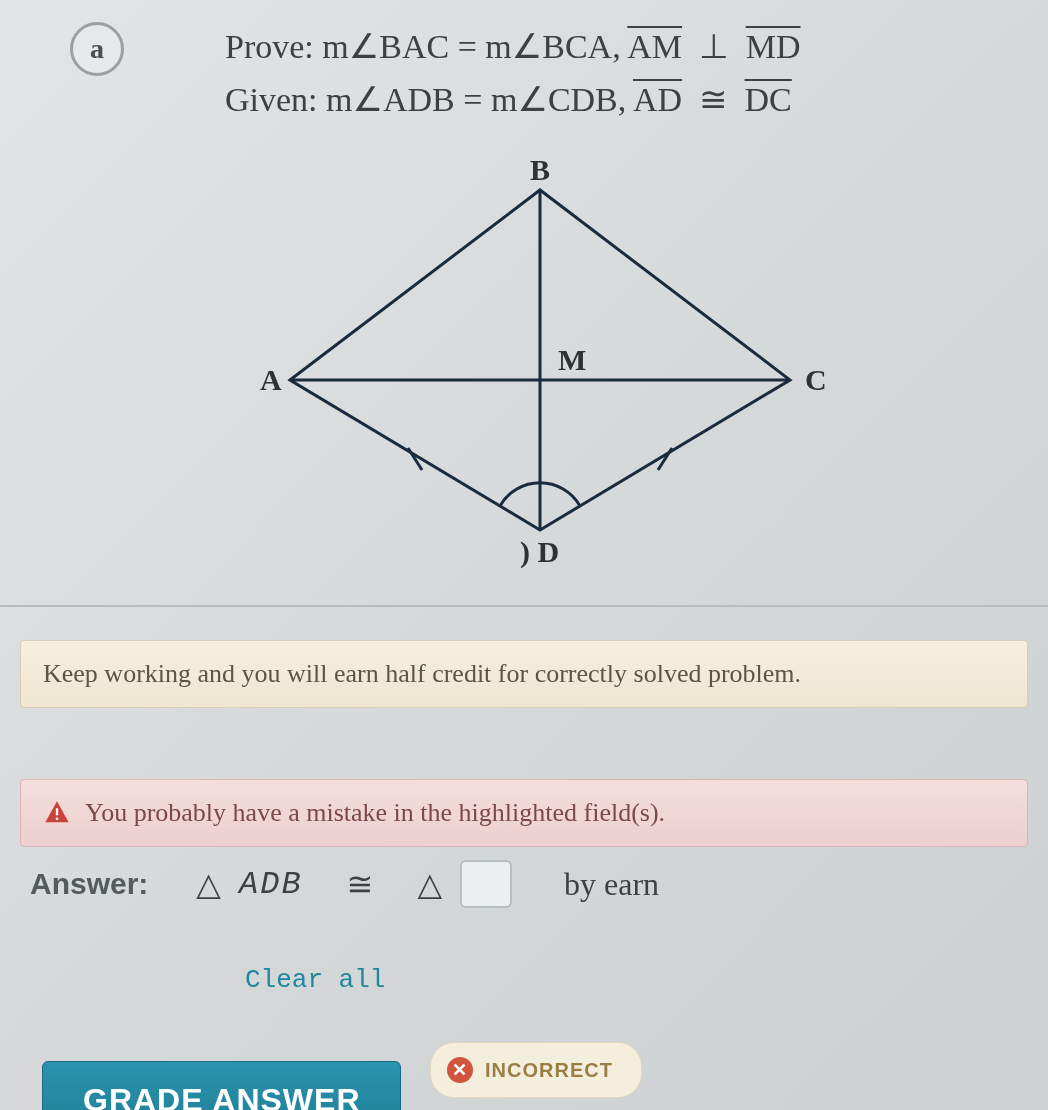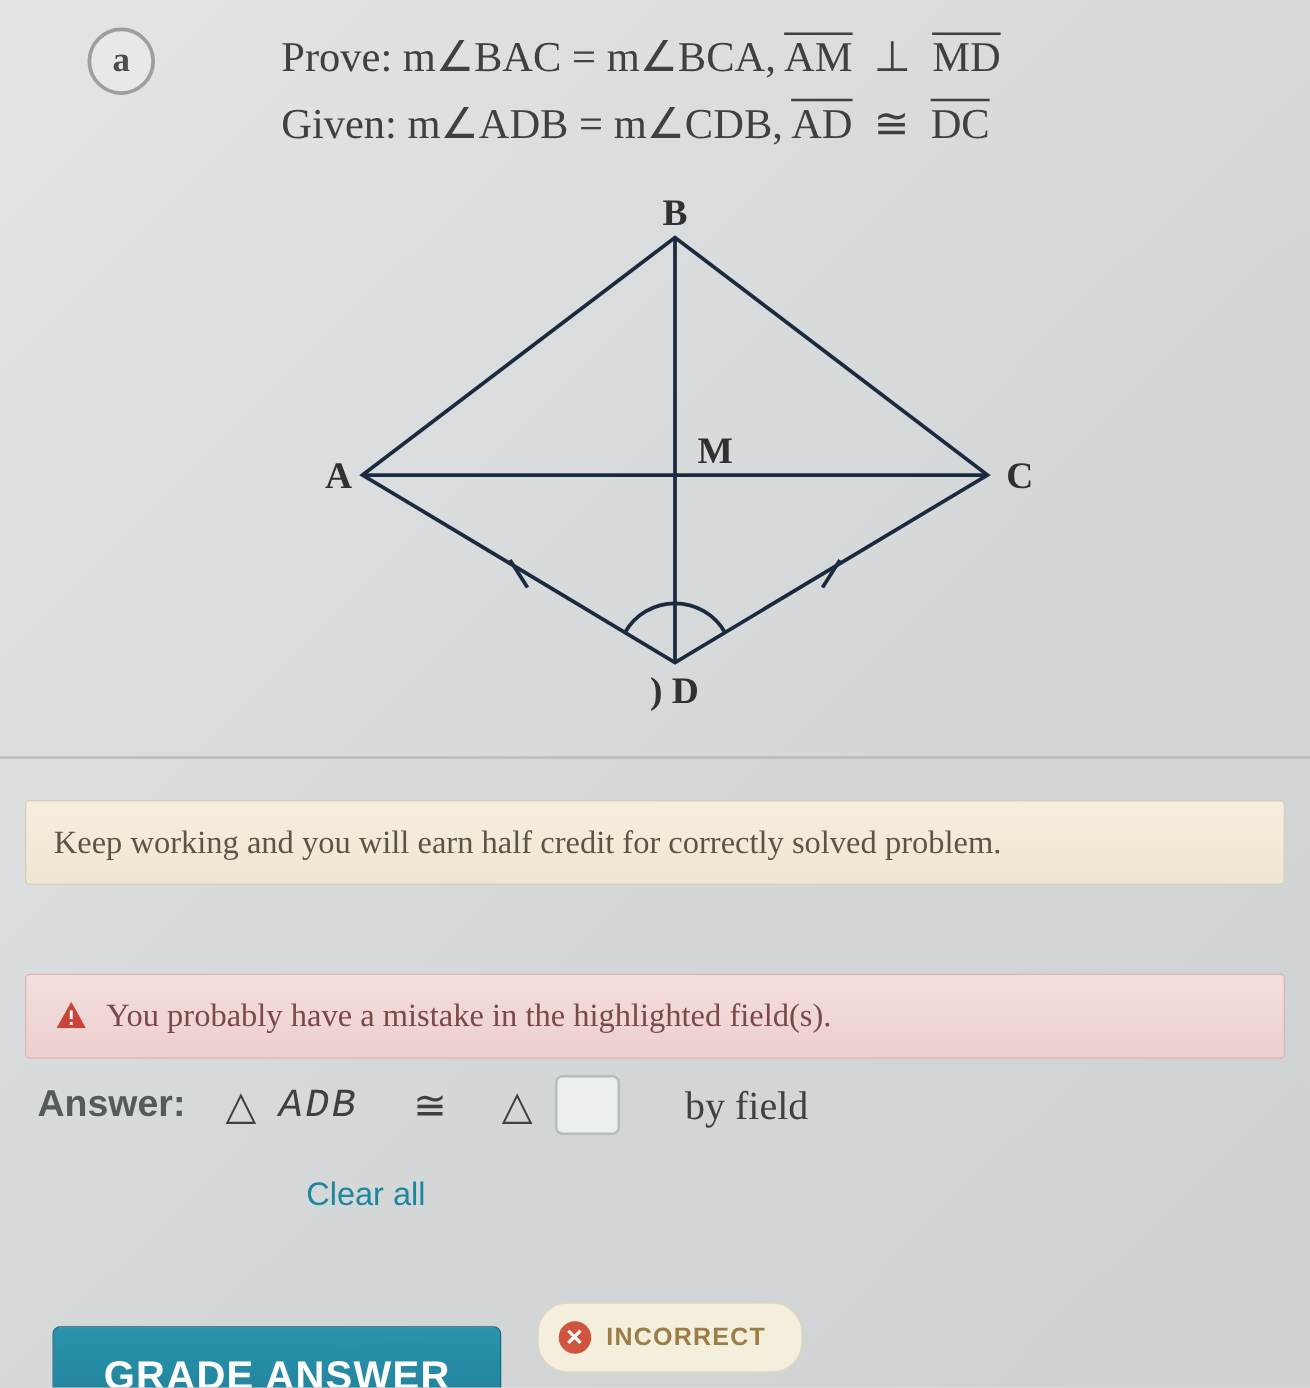--- a/index.html
+++ b/index.html
@@ -105,21 +105,21 @@
     align-items: center;
     gap: 18px;
     font-size: 32px;
     color: #3d4143;
   }
   .answer-label {
     font-family: Arial, sans-serif;
     font-weight: bold;
     color: #555a5c;
     font-size: 30px;
-    margin-right: 14px;
+    margin-right: 30px;
   }
   .math-it { font-style: italic; font-family: Liberation Mono, monospace; letter-spacing: 2px; }
   .tri { font-family: Arial, sans-serif; }
   .blank-box {
     display: inline-block;
     width: 52px; height: 48px;
     border: 2px solid #b7bcbf;
     border-radius: 6px;
     background: #eceff0;
     vertical-align: middle;
@@ -139,22 +139,22 @@
   .caret {
     width: 0; height: 0;
     border-left: 8px solid transparent;
     border-right: 8px solid transparent;
     border-top: 10px solid #5a5f61;
   }
 
   .clear-all {
     position: absolute;
     left: 245px;
-    top: 940px;
-    font-family: Liberation Sans, sans-serif;
+    top: 965px;
+    font-family: Liberation Mono, monospace;
     font-size: 26px;
     color: #1f86a0;
     cursor: pointer;
   }
 
   .grade-btn {
     position: absolute;
     left: 42px;
     top: 1040px;
     background: linear-gradient(180deg, #2a93ad 0%, #1f7e97 100%);
@@ -264,21 +264,21 @@
     </svg>
     <span>You probably have a mistake in the highlighted field(s).</span>
   </div>
 
   <div class="answer-row">
     <span class="answer-label">Answer:</span>
     <span class="tri">△</span><span class="math-it">ADB</span>
     &nbsp;<span class="cong">≅</span>&nbsp;
     <span class="tri">△</span>
     <span class="blank-box"></span>
-    &nbsp;&nbsp;<span>by field</span>&nbsp;
+    &nbsp;&nbsp;<span>by earn</span>&nbsp;
   </div>
 
   <div class="clear-all">
     <span>Clear all</span>
   </div>
 
   <div class="grade-btn">
     <span>GRADE ANSWER</span>
   </div>
 

